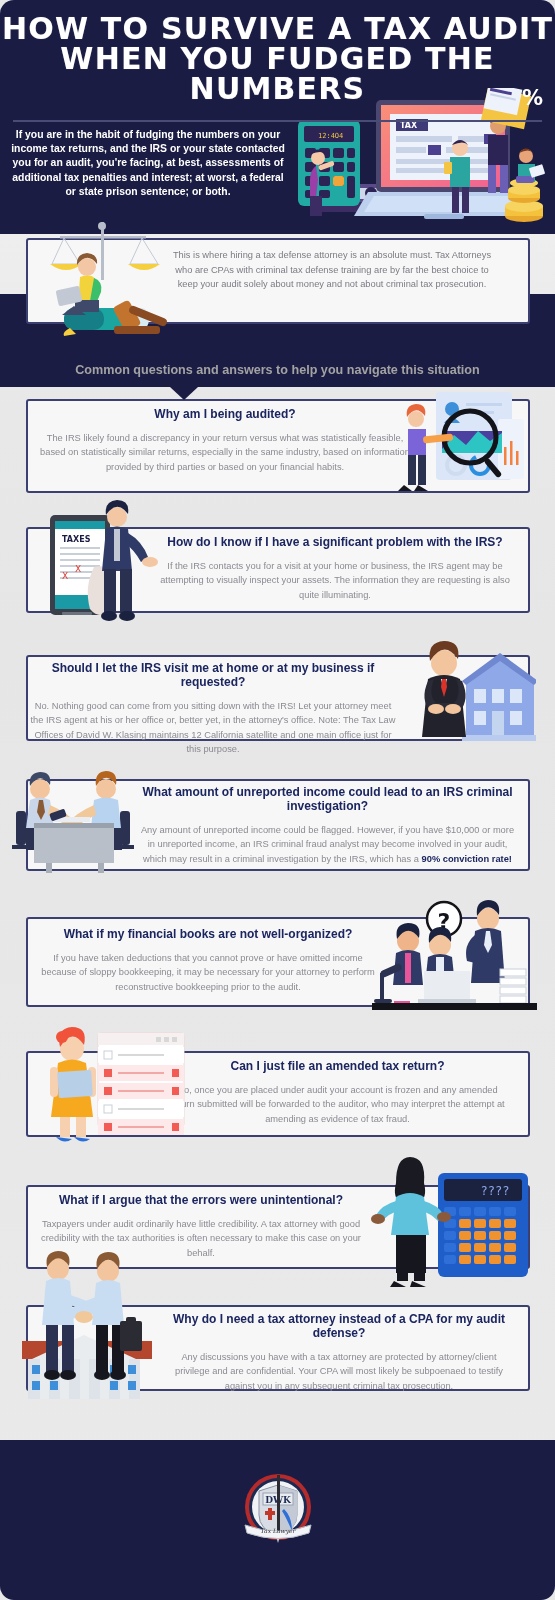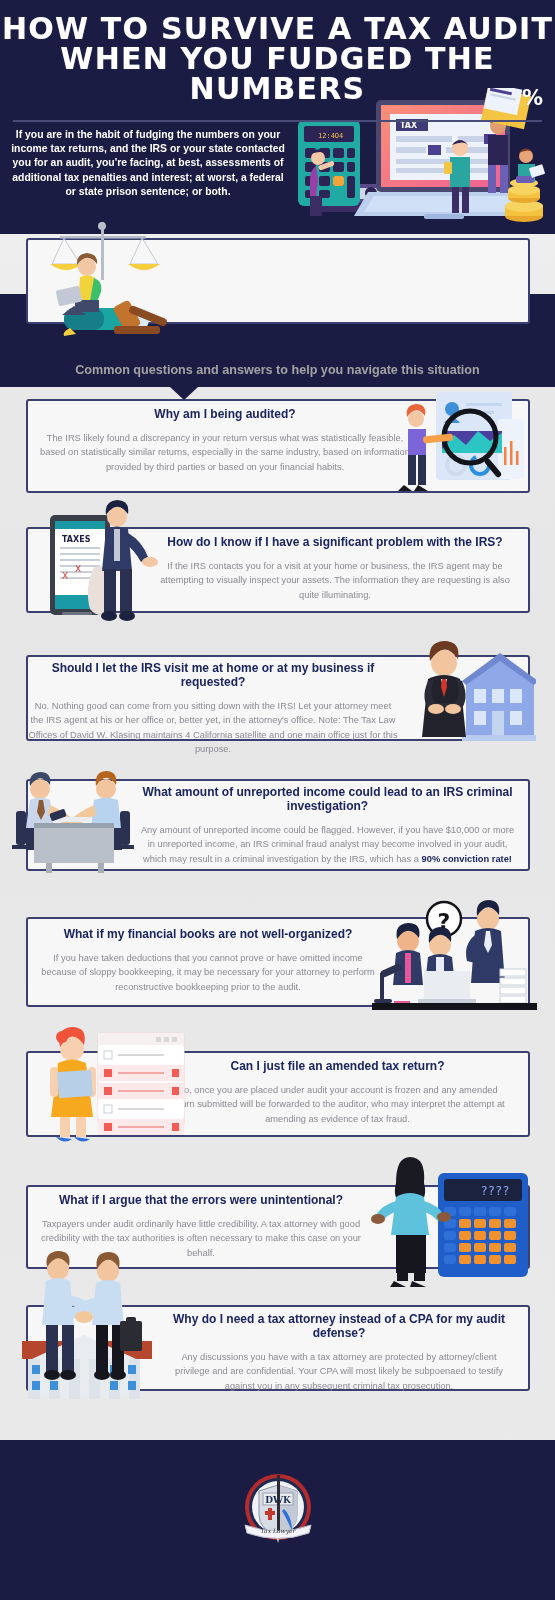--- a/index.html
+++ b/index.html
@@ -9,20 +9,21 @@
     background: #e8e8e8;
     font-family: "Liberation Sans", sans-serif;
     overflow: hidden;
   }
   .page {
     position: relative;
     width: 555px;
     height: 1600px;
     background: linear-gradient(180deg,#ececec 0%, #e6e6e6 40%, #eaeaea 100%);
     overflow: hidden;
+    border-radius: 14px;
   }
 
   
   .header {
     position: relative;
     width: 555px;
     height: 234px;
     background: #1b1c44;
     overflow: hidden;
   }
@@ -270,20 +271,21 @@
       <path d="M231 65 q7 -9 14 0 q-4 -5 -14 0z" fill="#7b3a1d"></path>
       <path d="M230 76 h17 v18 h-17z" fill="#2aa5a0"></path>
       <rect x="228" y="88" width="18" height="7" rx="2" fill="#6b5fb5"></rect>
       <rect x="242" y="78" width="14" height="10" rx="1" fill="#eef2fa" transform="rotate(-18 249 83)"></rect>
     </svg>
   </div>
 
   <div class="band2">
     <div class="band2-navy"></div>
     <div class="card2"></div>
+    <div class="card2-text">This is where hiring a tax defense attorney is an absolute must. Tax Attorneys who are CPAs with criminal tax defense training are by far the best choice to keep your audit solely about money and not about criminal tax prosecution.</div>
 
     <svg class="scales-art" viewBox="0 0 150 120">
 
       <rect x="71" y="2" width="3" height="58" fill="#b7bdc9"></rect>
       <rect x="30" y="16" width="86" height="2.5" fill="#b7bdc9"></rect>
       <circle cx="72" cy="6" r="4" fill="#b7bdc9"></circle>
       <path d="M34 18 L22 44 L50 44 Z" fill="none" stroke="#c3c9d4" stroke-width="1"></path>
       <path d="M112 18 L100 44 L128 44 Z" fill="none" stroke="#c3c9d4" stroke-width="1"></path>
       <path d="M20 44 q16 12 32 0z" fill="#f5cf3e"></path>
       <path d="M98 44 q16 12 32 0z" fill="#f5cf3e"></path>
@@ -379,21 +381,21 @@
       <ellipse cx="108" cy="63" rx="8" ry="5" fill="#f3c7a4"></ellipse>
       <rect x="62" y="70" width="12" height="44" fill="#2a3150"></rect>
       <rect x="78" y="70" width="12" height="44" fill="#2a3150"></rect>
       <ellipse cx="67" cy="117" rx="8" ry="5" fill="#1b2240"></ellipse>
       <ellipse cx="85" cy="117" rx="8" ry="5" fill="#1b2240"></ellipse>
     </svg>
 
     <div class="qcard" style="top:268px; height:86px;"></div>
     <div class="qtext" style="left:28px; top:274px; width:370px;">
       <div class="qtitle">Should I let the IRS visit me at home or at my business if requested?</div>
-      <div class="qbody">No. Nothing good can come from you sitting down with the IRS! Let your attorney meet the IRS agent at his or her office or, better yet, in the attorney's office. Note: The Tax Law Offices of David W. Klasing maintains 4 California satellite and one main office just for this purpose.</div>
+      <div class="qbody">No. Nothing good can come from you sitting down with the IRS! Let your attorney meet the IRS agent at his or her office or, better yet, in the attorney's office. Note: The Tax Law Offices of David W. Klasing maintains 12 California satellite and one main office just for this purpose.</div>
     </div>
     <svg class="art" style="left:408px; top:248px; width:128px; height:110px;" viewBox="0 0 128 110">
       <path d="M58 44 L92 22 L126 44 L126 100 L58 100z" fill="#8fa8e8"></path>
       <path d="M54 46 L92 18 L130 46 L126 50 L92 26 L58 50z" fill="#6f88d0"></path>
       <rect x="66" y="54" width="12" height="14" fill="#dbe7f8"></rect>
       <rect x="84" y="54" width="12" height="14" fill="#dbe7f8"></rect>
       <rect x="102" y="54" width="12" height="14" fill="#dbe7f8"></rect>
       <rect x="66" y="76" width="12" height="14" fill="#dbe7f8"></rect>
       <rect x="102" y="76" width="12" height="14" fill="#dbe7f8"></rect>
       <rect x="84" y="76" width="12" height="24" fill="#c3d5ef"></rect>

